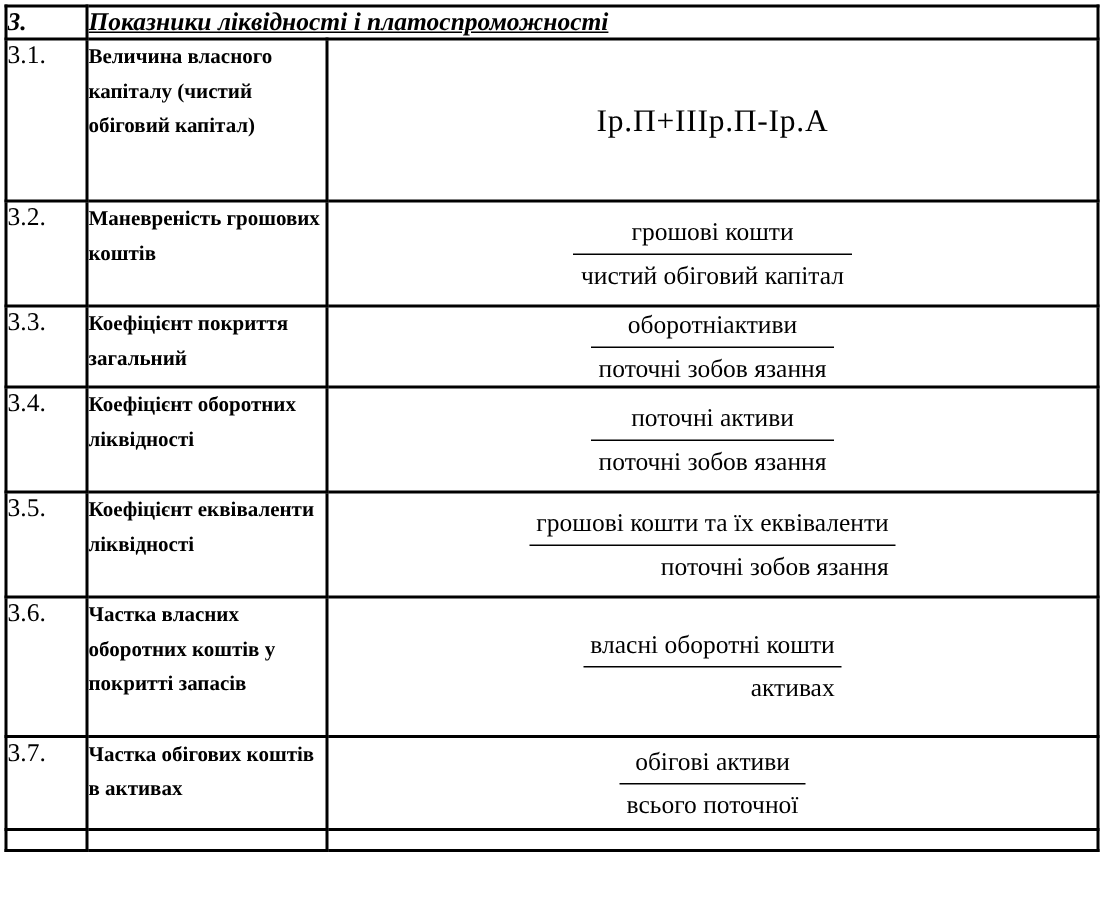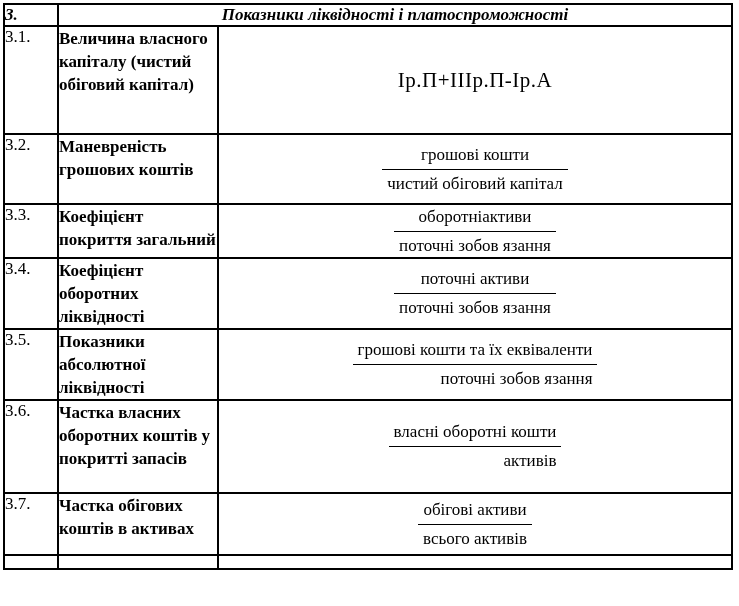--- a/index.html
+++ b/index.html
@@ -37,30 +37,31 @@
   }
   td.header-num {
     vertical-align: middle;
     font-weight: bold;
     font-style: italic;
     font-size: 17px;
     padding: 0 0 2px 13px;
   }
   td.header-title {
     vertical-align: middle;
-    text-align: center;
+    text-align: left;
     font-weight: bold;
     font-style: italic;
     font-size: 17px;
     padding: 0 0 2px 0;
+    text-decoration: underline;
   }
   td.name-cell {
     vertical-align: top;
     font-weight: bold;
-    font-size: 17px;
+    font-size: 14px;
     line-height: 23px;
     padding: 2px 4px 0 6px;
     margin-left: 45px;
   }
   td.formula-cell {
     vertical-align: middle;
     text-align: center;
     border-radius: 23px;
   }
   .plain-formula {
@@ -136,47 +137,47 @@
       <td class="formula-cell">
         <span class="frac">
           <span class="num">поточні активи</span>
           <span class="den">поточні зобов язання</span>
         </span>
       </td>
     </tr>
 
     <tr style="height:70px">
       <td class="num-cell">3.5.</td>
-      <td class="name-cell">Показники абсолютної ліквідності</td>
+      <td class="name-cell">Коефіцієнт еквіваленти ліквідності</td>
       <td class="formula-cell">
         <span class="frac">
           <span class="num">грошові кошти та їх еквіваленти</span>
           <span class="den">поточні зобов язання</span>
         </span>
       </td>
     </tr>
 
     <tr style="height:93px">
       <td class="num-cell">3.6.</td>
       <td class="name-cell">Частка власних оборотних коштів у покритті запасів</td>
       <td class="formula-cell">
         <span class="frac">
           <span class="num">власні оборотні кошти</span>
-          <span class="den">активів</span>
+          <span class="den">активах</span>
         </span>
       </td>
     </tr>
 
     <tr style="height:62px">
       <td class="num-cell">3.7.</td>
       <td class="name-cell">Частка обігових коштів в активах</td>
       <td class="formula-cell">
         <span class="frac">
           <span class="num">обігові активи</span>
-          <span class="den">всього активів</span>
+          <span class="den">всього поточної</span>
         </span>
       </td>
     </tr>
 
     <tr style="height:14px">
       <td></td>
       <td></td>
       <td></td>
     </tr>
   </tbody>

